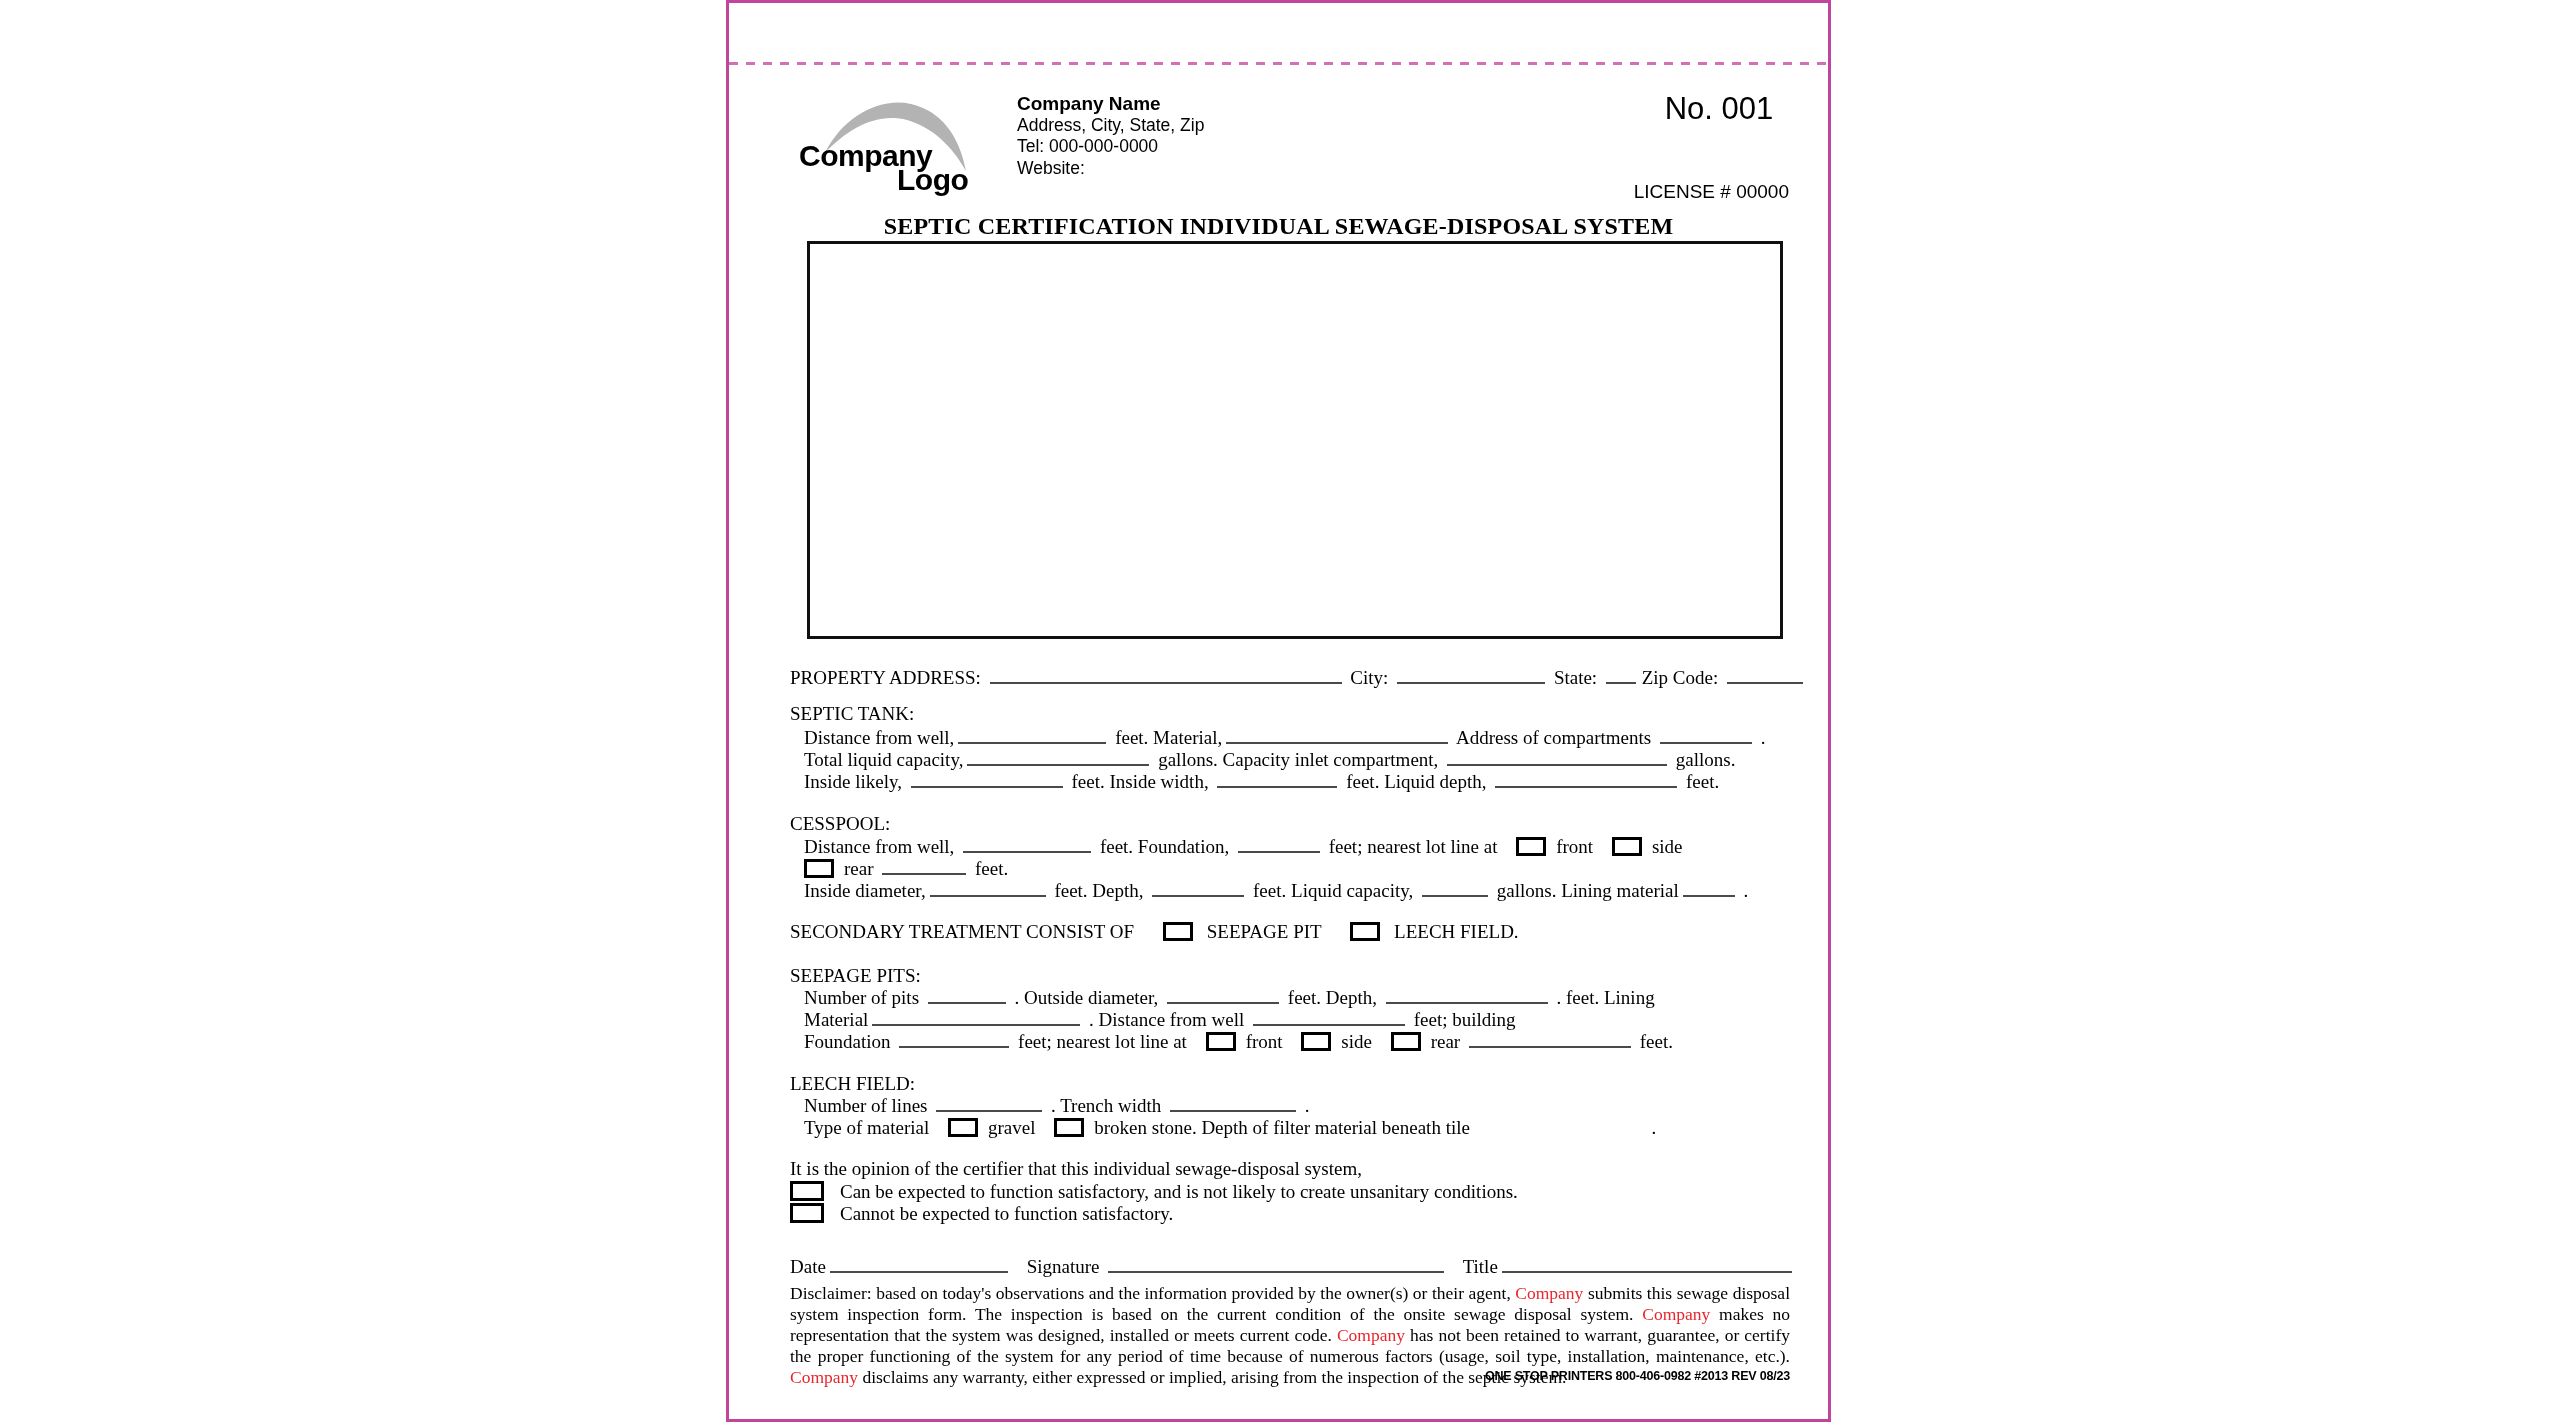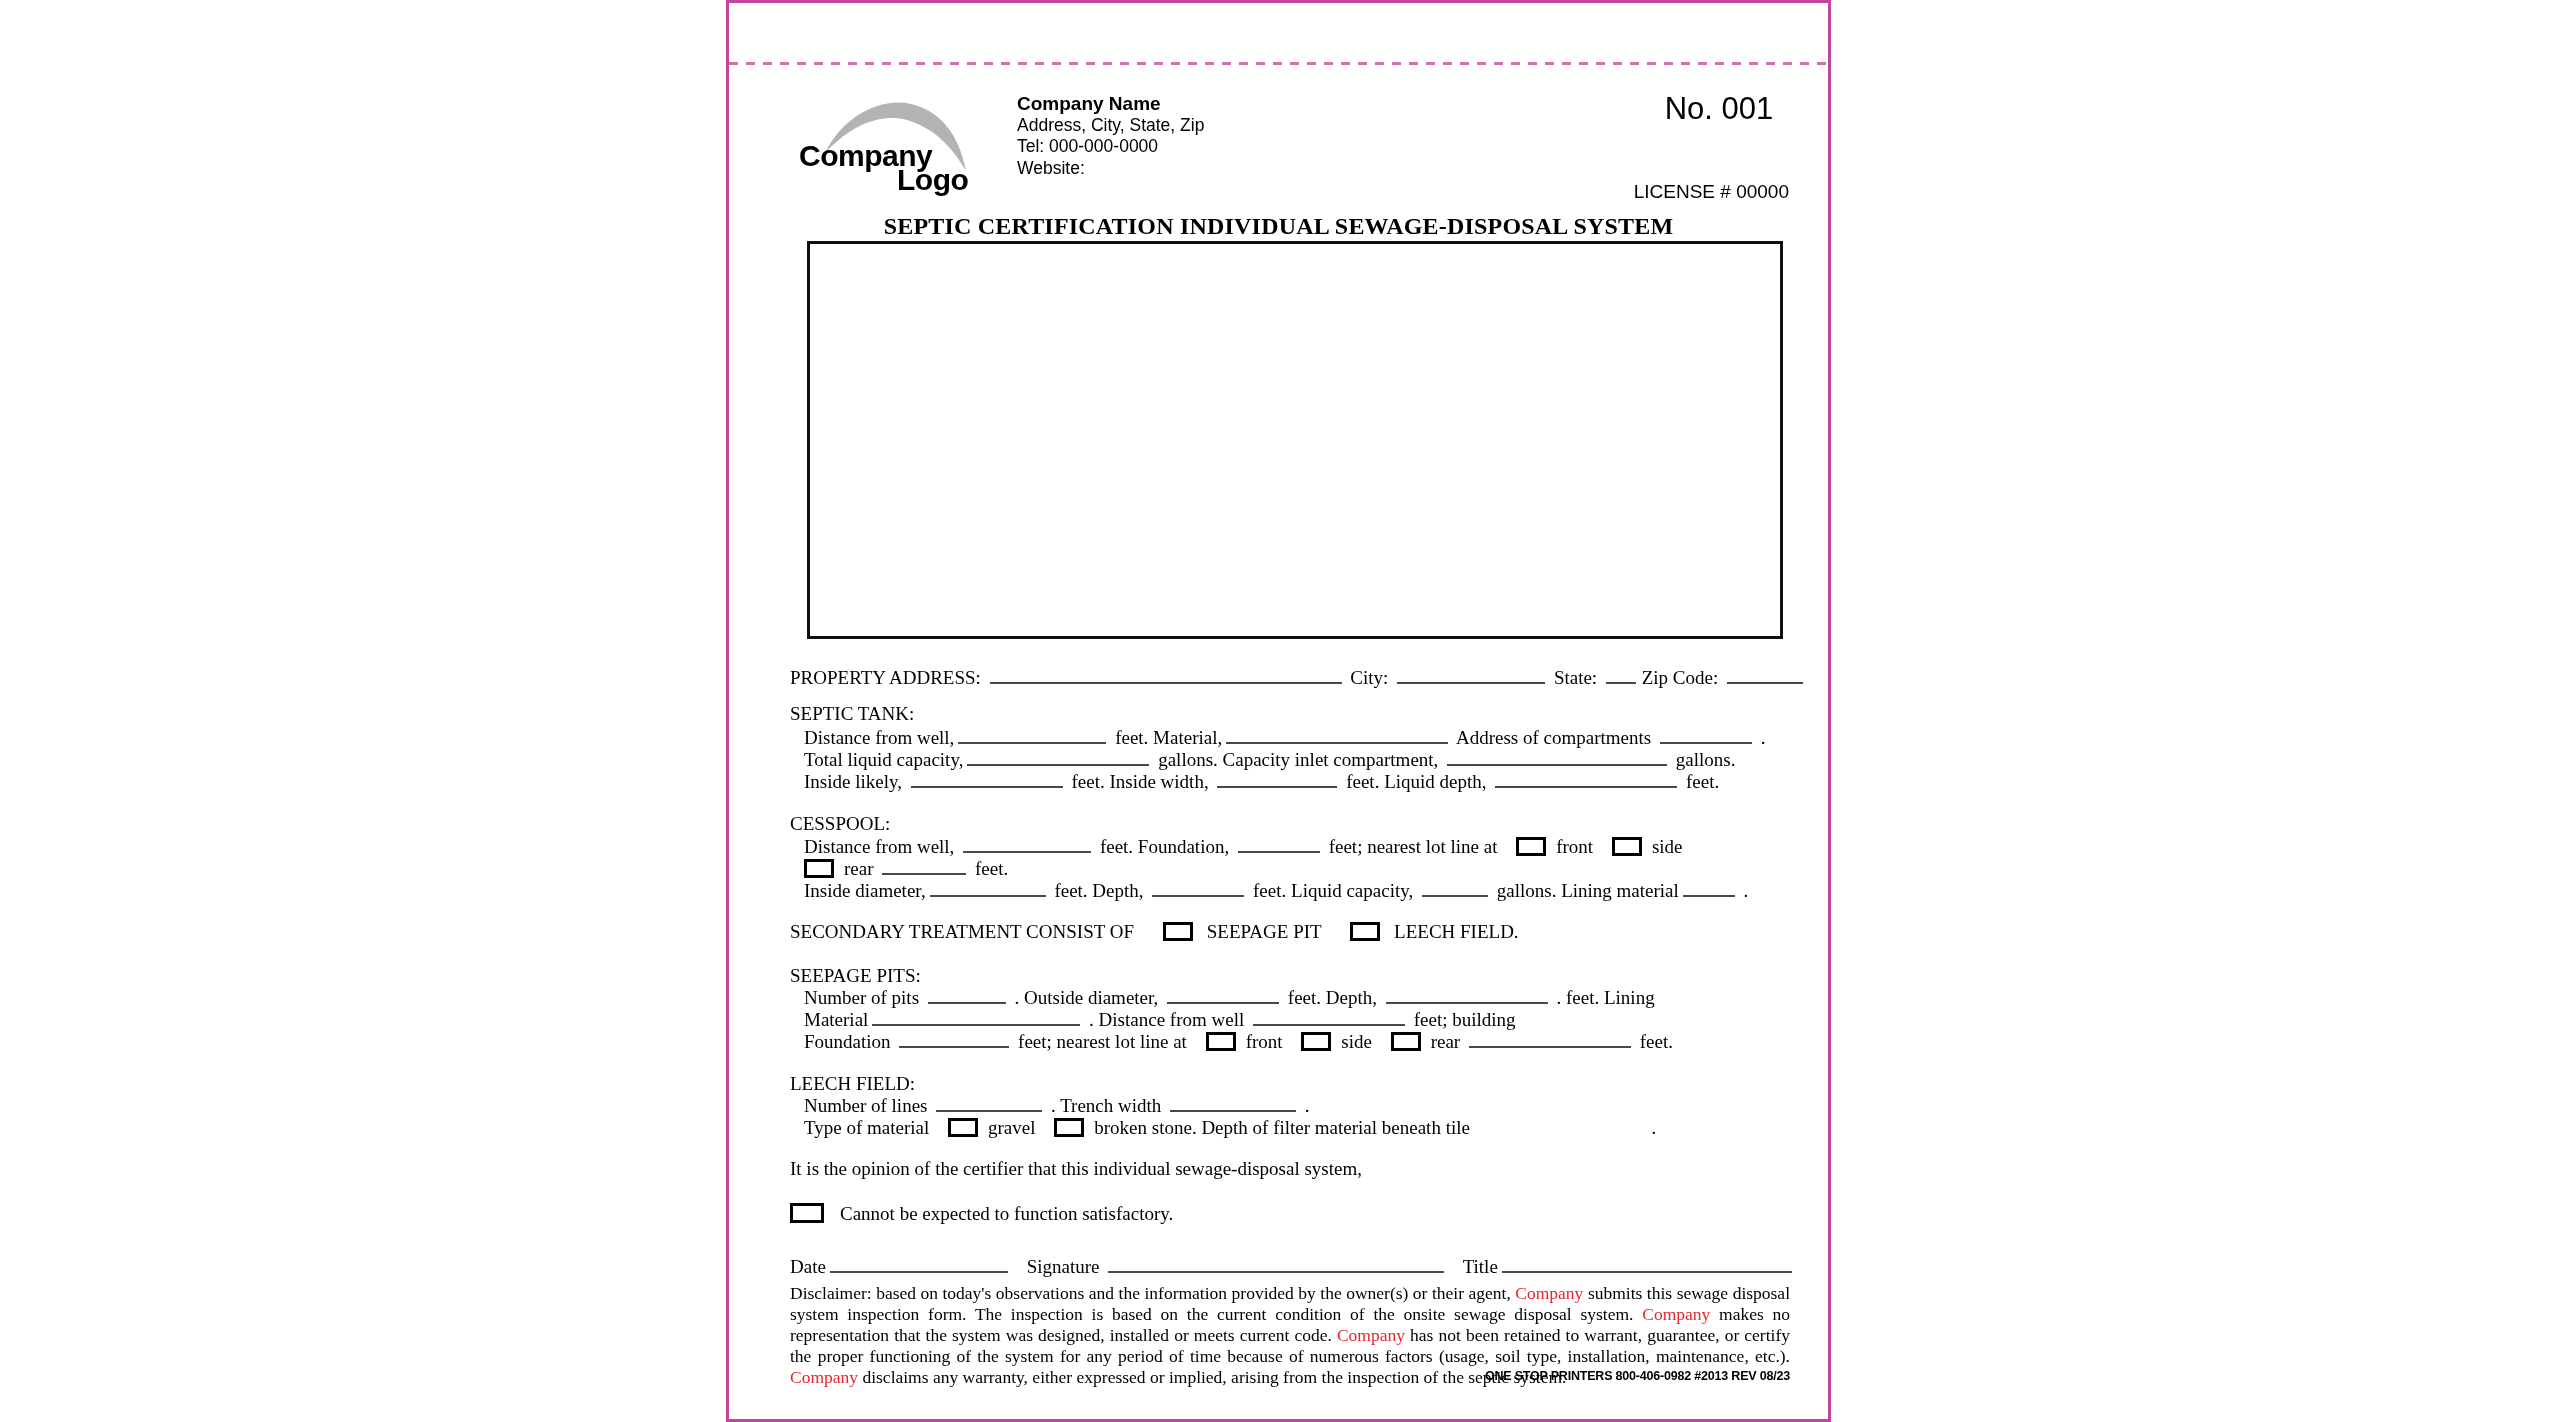--- a/index.html
+++ b/index.html
@@ -174,20 +174,23 @@
   </div>
   <div class="line indent" style="top:1114px">
     <span>Type of material</span>
     <span class="cb"></span><span>gravel</span>
     <span class="cb"></span><span>broken stone. Depth of filter material beneath tile</span>
     <span class="sp" style="width:172px"></span>
     <span>.</span>
   </div>
 
   <div class="line" style="top:1155px">It is the opinion of the certifier that this individual sewage-disposal system,</div>
+  <div class="line" style="top:1178px">
+    <span class="cb big"></span><span>Can be expected to function satisfactory, and is not likely to create unsanitary conditions.</span>
+  </div>
   <div class="line" style="top:1200px">
     <span class="cb big"></span><span>Cannot be expected to function satisfactory.</span>
   </div>
 
   <div class="line" style="top:1253px">
     <span>Date</span><span class="bl" style="width:178px;margin-right:14px"></span>
     <span>Signature</span>
     <span class="bl" style="width:336px;margin-right:14px"></span>
     <span>Title</span><span class="bl" style="width:290px"></span>
   </div>

